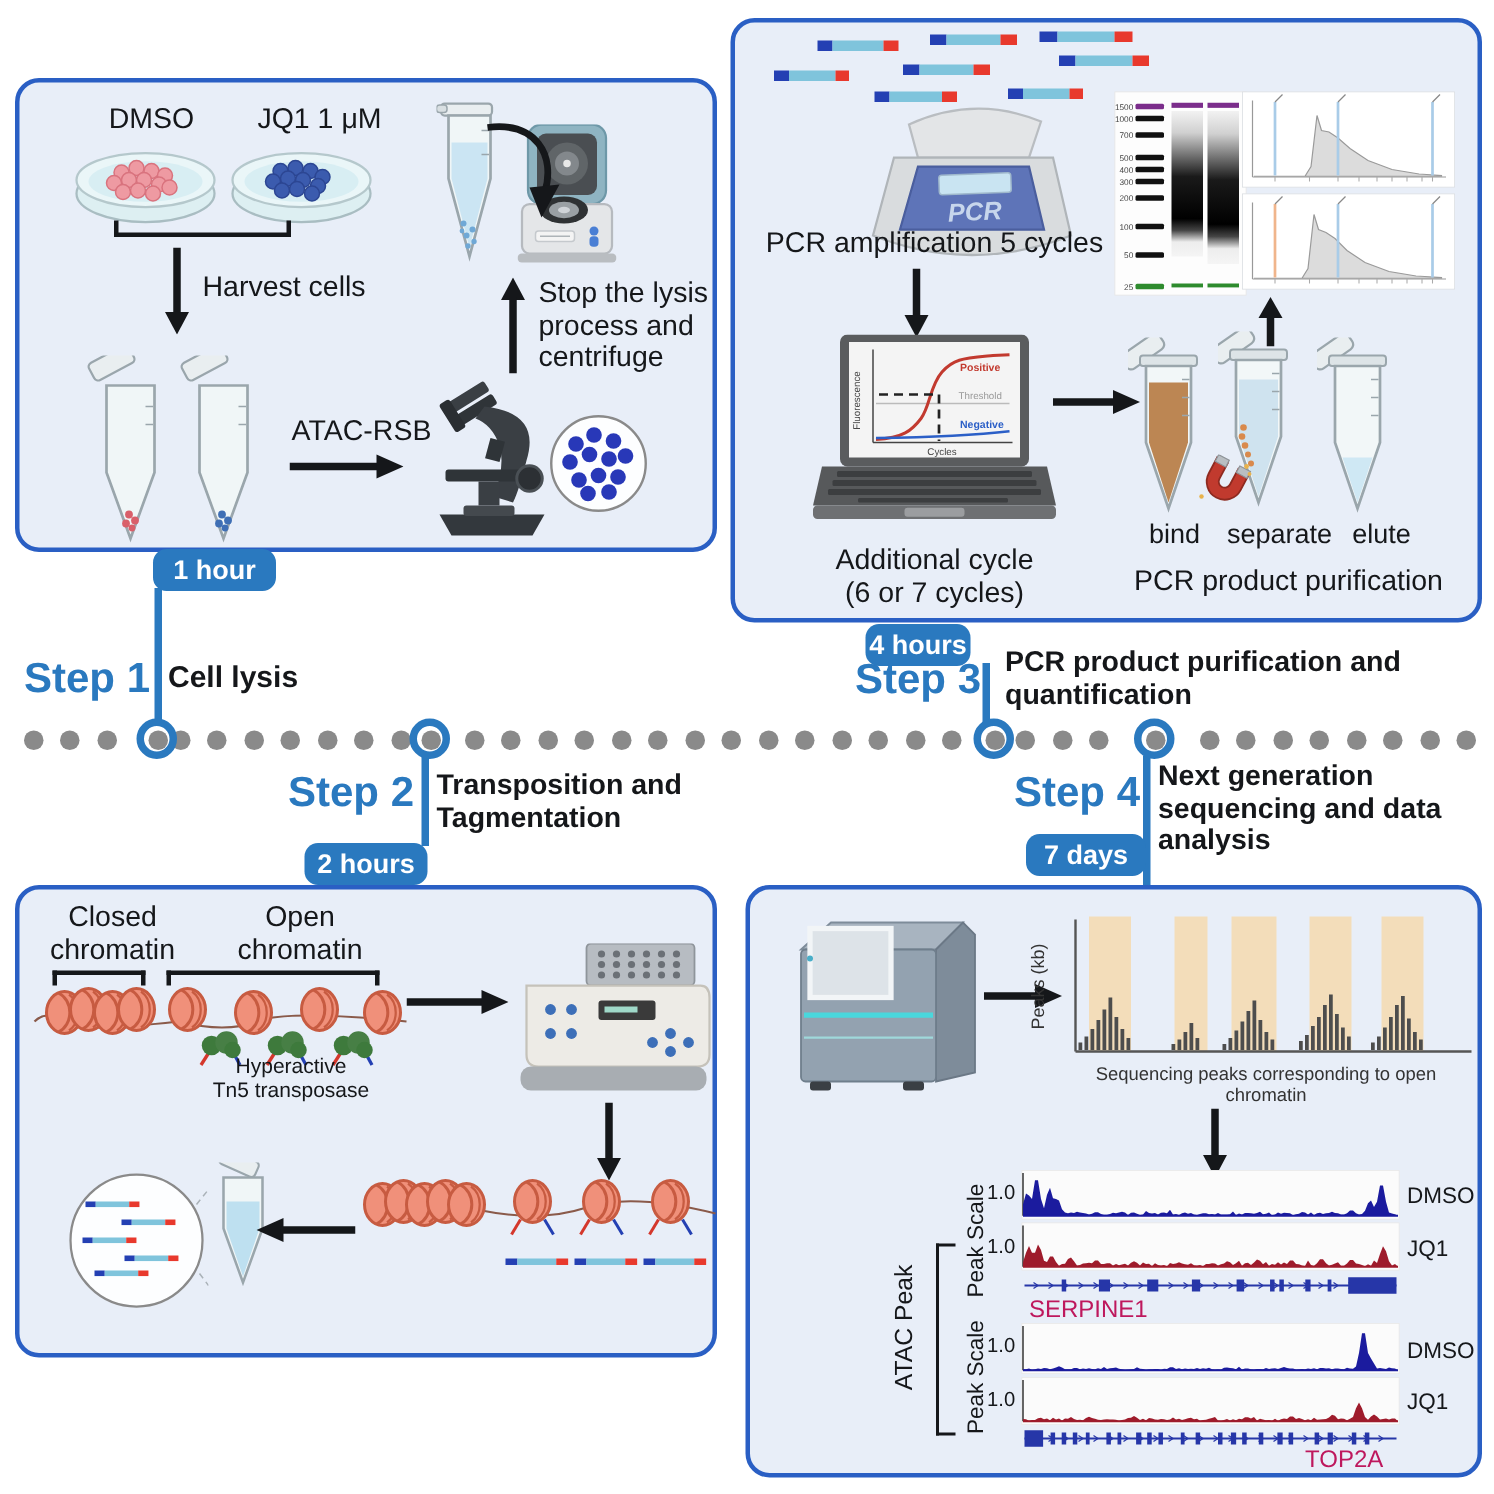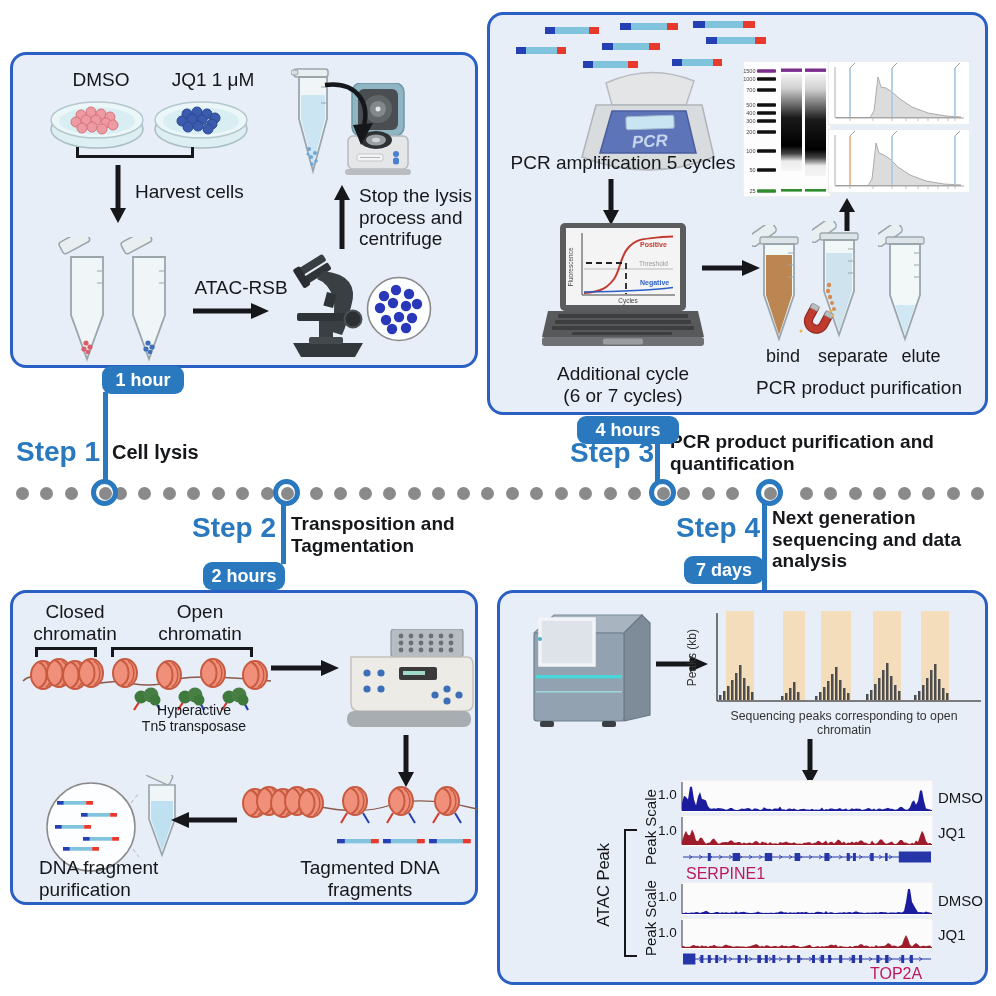--- a/index.html
+++ b/index.html
@@ -512,21 +512,21 @@
 <div class="ring" style="left:649px;top:479px"></div>
 <div class="ring" style="left:756px;top:479px"></div>
 
 <div class="vline" style="left:103px;top:392px;height:89px"></div>
 <div class="vline" style="left:281px;top:504px;height:60px"></div>
 <div class="vline" style="left:655px;top:442px;height:40px"></div>
 <div class="vline" style="left:762px;top:504px;height:86px"></div>
 
 <div class="badge" style="left:102px;top:366px;width:82px;height:28px">1 hour</div>
 <div class="badge" style="left:203px;top:562px;width:82px;height:28px">2 hours</div>
-<div class="badge" style="left:577px;top:416px;width:102px;height:28px">4 hours</div>
+<div class="badge" style="left:577px;top:416px;width:70px;height:28px">4 hours</div>
 <div class="badge" style="left:684px;top:556px;width:80px;height:28px">7 days</div>
 
 <div class="stepname" style="left:12px;top:436px;width:88px;text-align:right">Step 1</div>
 <div class="lbl b" style="left:112px;top:441px;font-size:20px">Cell lysis</div>
 <div class="stepname" style="left:188px;top:512px;width:88px;text-align:right">Step 2</div>
 <div class="lbl b" style="left:291px;top:513px">Transposition and
 Tagmentation</div>
 <div class="stepname" style="left:566px;top:437px;width:88px;text-align:right">Step 3</div>
 <div class="lbl b" style="left:670px;top:431px">PCR product purification and
 quantification</div>
@@ -649,24 +649,20 @@
     <g>
       <line x1="198" y1="28" x2="192" y2="38" stroke="#D4372C" stroke-width="2"></line>
         <line x1="214" y1="28" x2="220" y2="38" stroke="#2440B3" stroke-width="2"></line>
       <use href="#nuc" x="206" y="16"></use>
     </g>
     <use href="#frag-sym" transform="translate(96,54) scale(0.72)"></use>
     <use href="#frag-sym" transform="translate(142,54) scale(0.72)"></use>
     <use href="#frag-sym" transform="translate(188,54) scale(0.72)"></use>
   </svg>
 
-  <div class="lbl" style="left:26px;top:264px">DNA fragment
-purification</div>
-  <div class="lbl c" style="left:272px;top:264px;width:170px">Tagmented DNA
-fragments</div>
 </div>
 
 <div class="panel" style="left:497px;top:590px;width:491px;height:395px">
   <svg class="abs" style="left:24px;top:14px" width="128" height="124" viewBox="0 0 128 124">
     <path d="M10,26 L30,8 L118,8 L100,26 Z" fill="#A8B4C0" stroke="#7E8C9A" stroke-width="1.2"></path>
     <path d="M100,26 L118,8 L126,16 L126,108 L100,114 Z" fill="#7E8C9A" stroke="#6B7886" stroke-width="1.2"></path>
     <rect x="10" y="26" width="90" height="88" rx="3" fill="#93A2B0" stroke="#6F7E8C" stroke-width="1.2"></rect>
     <rect x="16" y="12" width="54" height="46" fill="#DDE3E8" stroke="#F2F5F7" stroke-width="3.5"></rect>
     <rect x="12" y="68" width="86" height="3.5" fill="#49D7DC"></rect>
     <rect x="12" y="84" width="86" height="1.5" fill="#9FD8DA"></rect>

